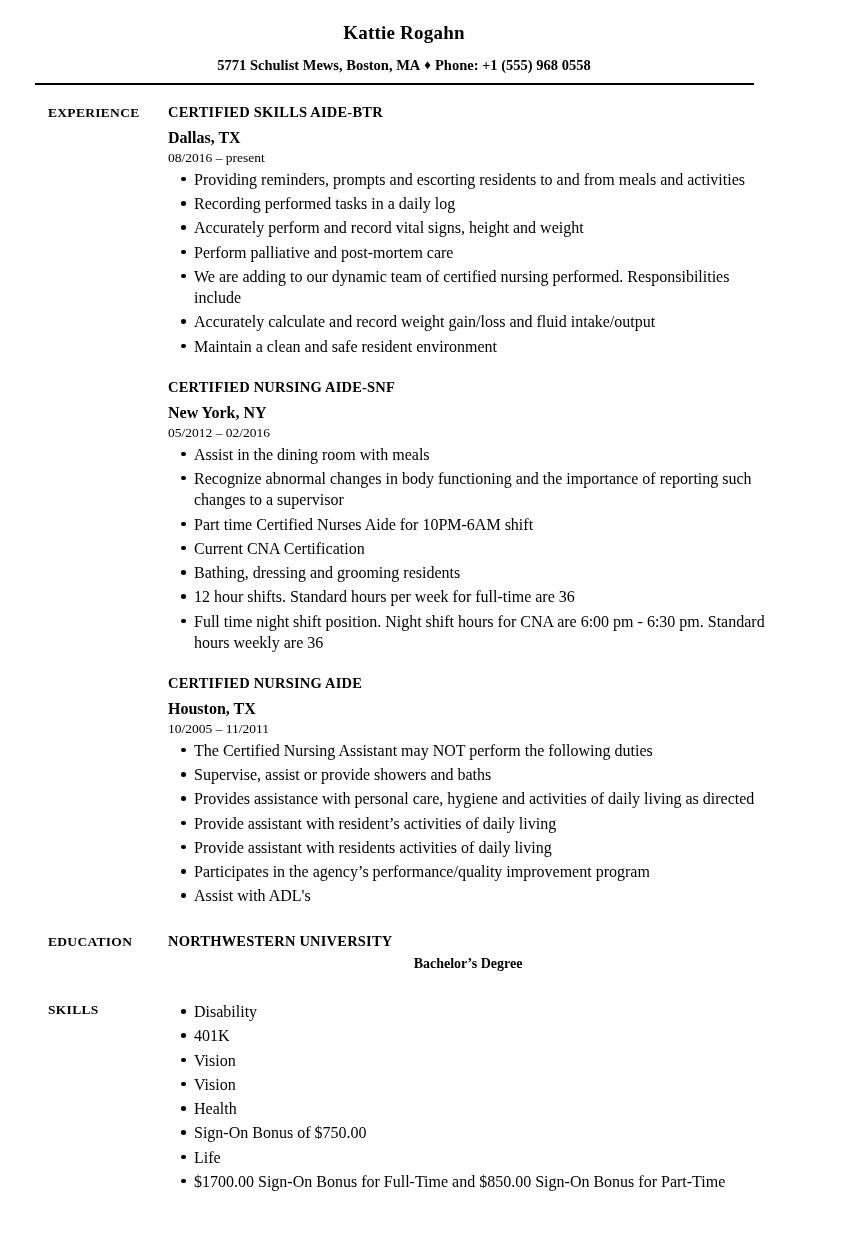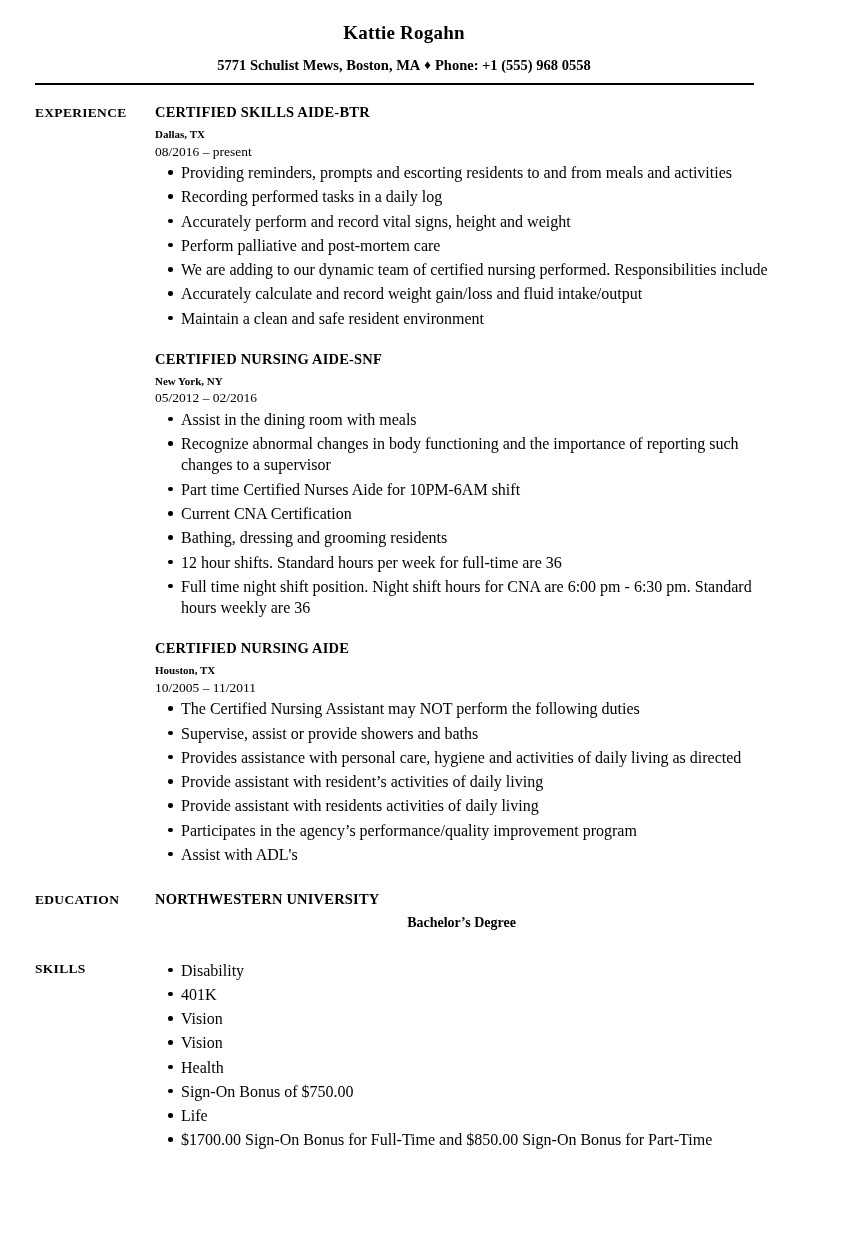--- a/index.html
+++ b/index.html
@@ -50,22 +50,22 @@
     margin: 9px 54px 0 35px;
     border: 0;
     border-top: 2.6px solid #000;
     height: 0;
     padding: 0;
   }
 
   
   .content {
     margin-top: 18px;
-    padding-left: 35px;
     padding-right: 40px;
+    margin-left: 48px;
   }
   .section {
     display: flex;
     align-items: flex-start;
   }
   .section-label {
     width: 120px;
     flex: 0 0 120px;
     font-size: 13.5px;
     font-weight: bold;
@@ -81,21 +81,21 @@
   
   .job { margin-bottom: 21px; }
   .job:last-child { margin-bottom: 0; }
   .job-title {
     font-size: 14.5px;
     font-weight: bold;
     line-height: 1.35;
     letter-spacing: 0.2px;
   }
   .job-location {
-    font-size: 11px;
+    font-size: 16px;
     font-weight: bold;
     line-height: 1.35;
     margin-top: 4px;
   }
   .job-dates {
     font-size: 13.5px;
     line-height: 1.3;
     margin-top: 1px;
   }
 

